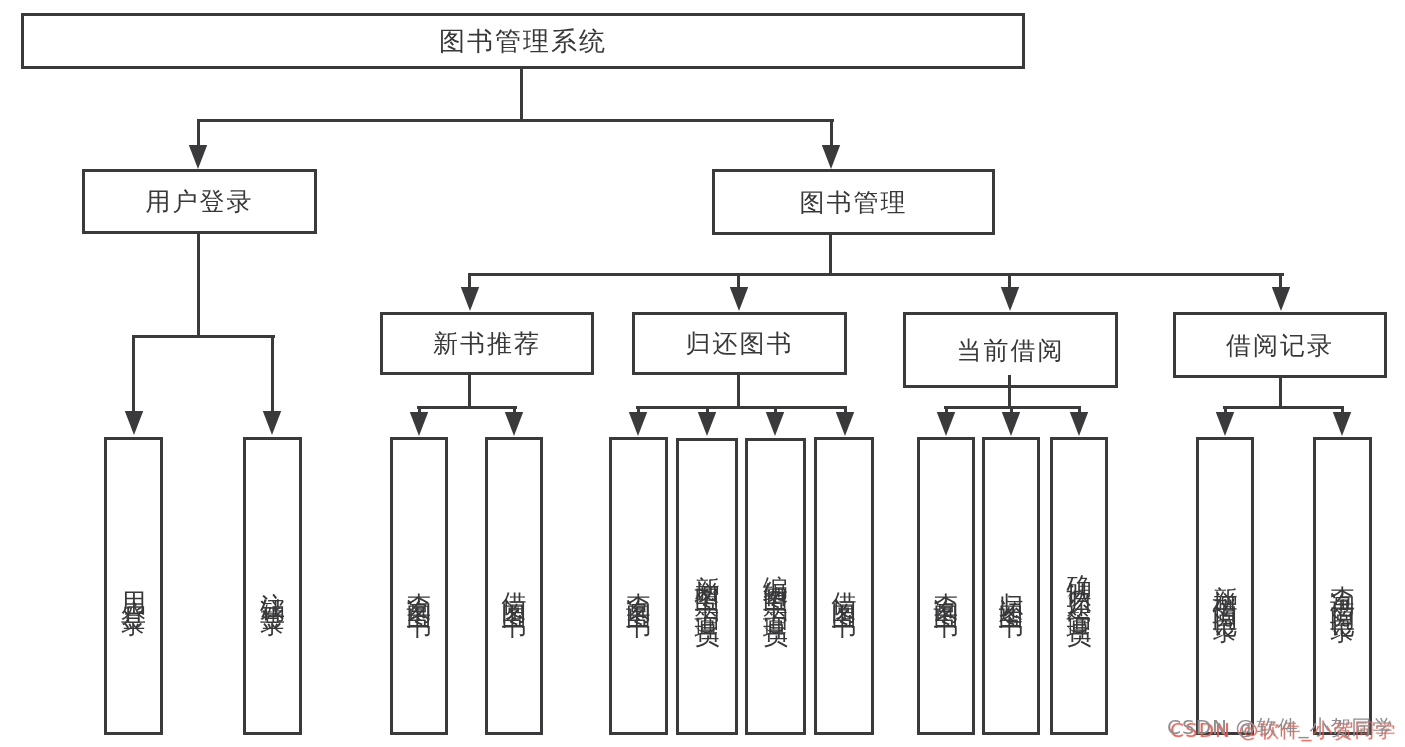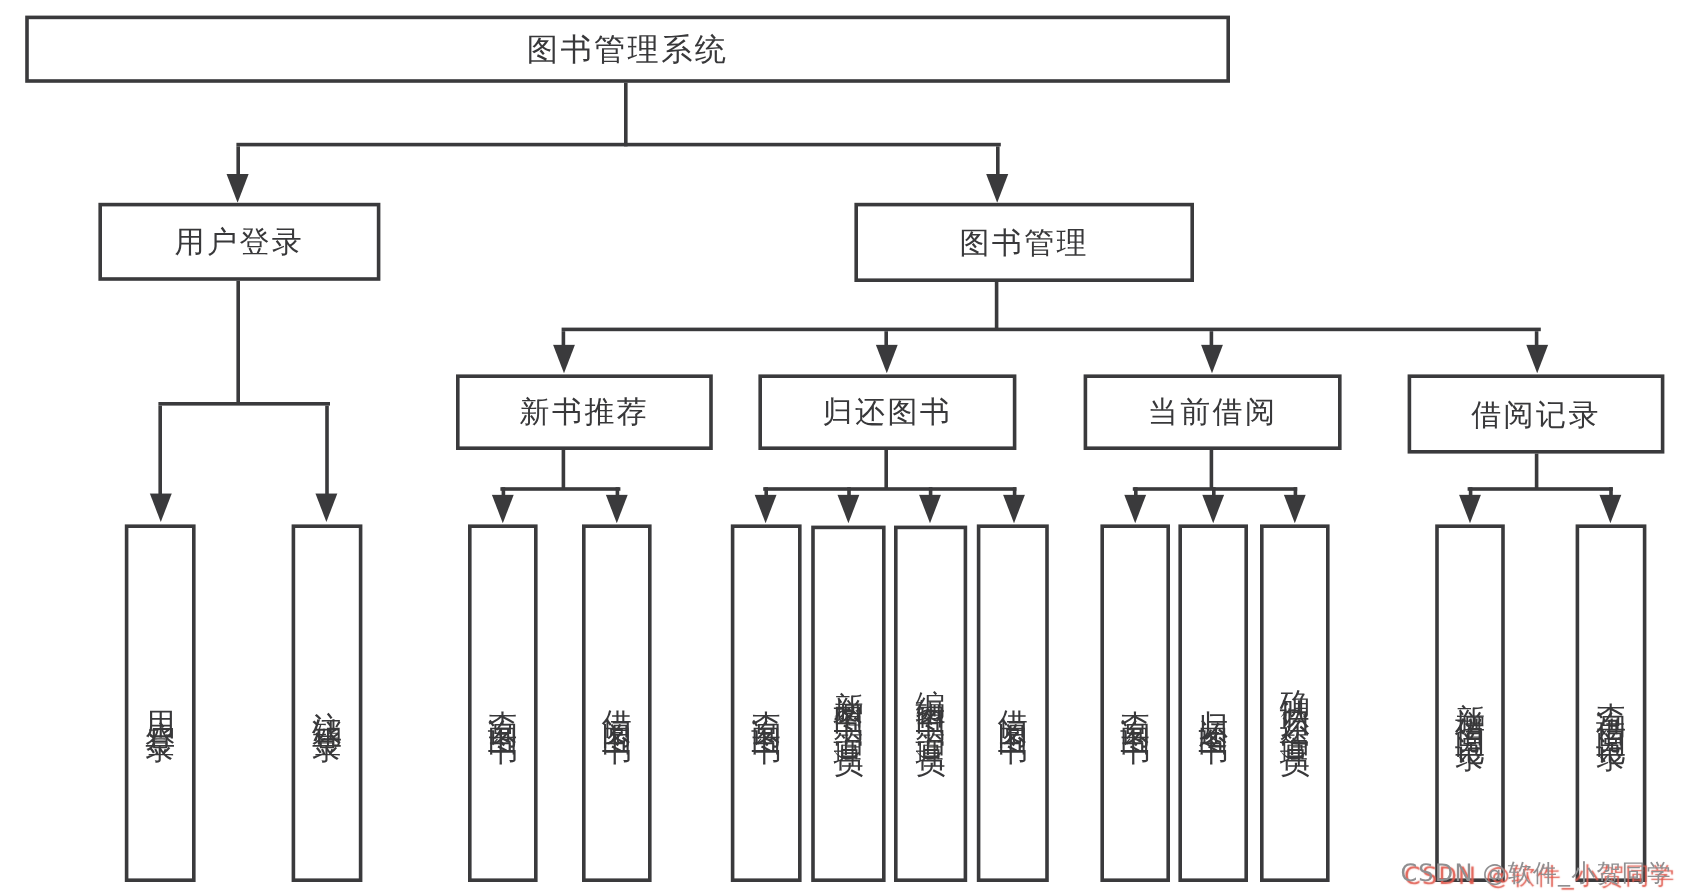--- a/index.html
+++ b/index.html
@@ -62,21 +62,21 @@
   <div class="box hbox" style="left:712px;top:169px;width:283px;height:66px">
     <span>图书管理</span>
   </div>
 
   <div class="box hbox" style="left:380px;top:312px;width:214px;height:63px">
     <span>新书推荐</span>
   </div>
   <div class="box hbox" style="left:632px;top:312px;width:215px;height:63px">
     <span>归还图书</span>
   </div>
-  <div class="box hbox" style="left:903px;top:312px;width:215px;height:63px">
+  <div class="box hbox" style="left:903px;top:312px;width:215px;height:76px">
     <span>当前借阅</span>
   </div>
   <div class="box hbox" style="left:1173px;top:312px;width:214px;height:66px">
     <span>借阅记录</span>
   </div>
 
   <div class="box vbox" style="left:104px;top:437px;width:59px;height:298px">
     <span>用户登录</span>
   </div>
   <div class="box vbox" style="left:243px;top:437px;width:59px;height:298px">

